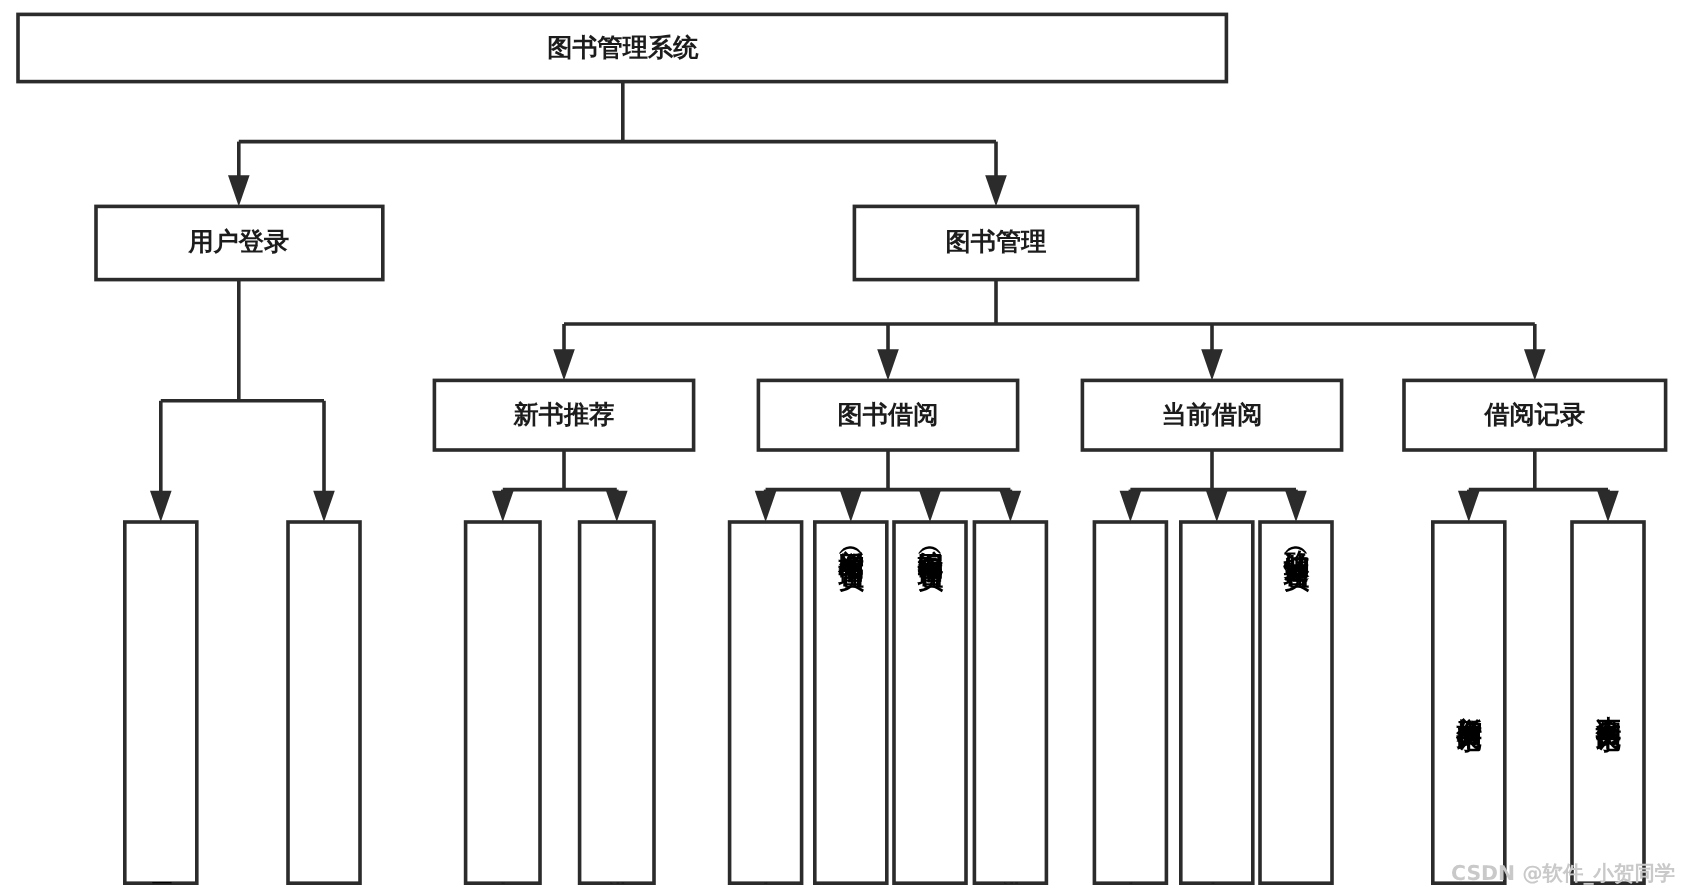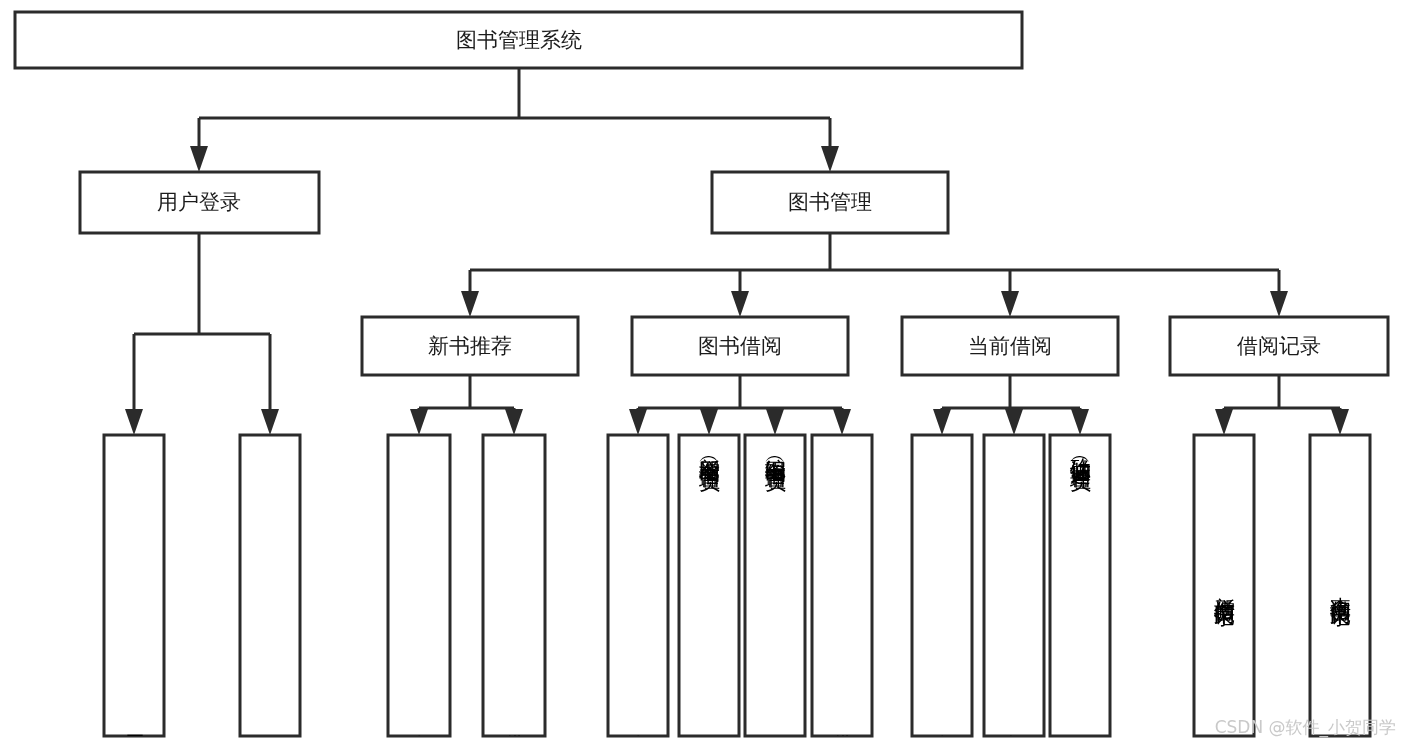--- a/index.html
+++ b/index.html
@@ -13,20 +13,21 @@
     font-family: "DejaVu Sans", "Liberation Sans", sans-serif;
     position: relative;
     overflow: hidden;
   }
   #diagram-root {
     position: absolute;
     left: 0;
     top: 0;
     width: 1405px;
     height: 747px;
+    font-weight: bold;
   }
   svg.diagram {
     display: block;
     width: 1405px;
     height: 747px;
   }
   .node-box {
     fill: #ffffff;
     stroke: #2b2b2b;
     stroke-width: 3;

